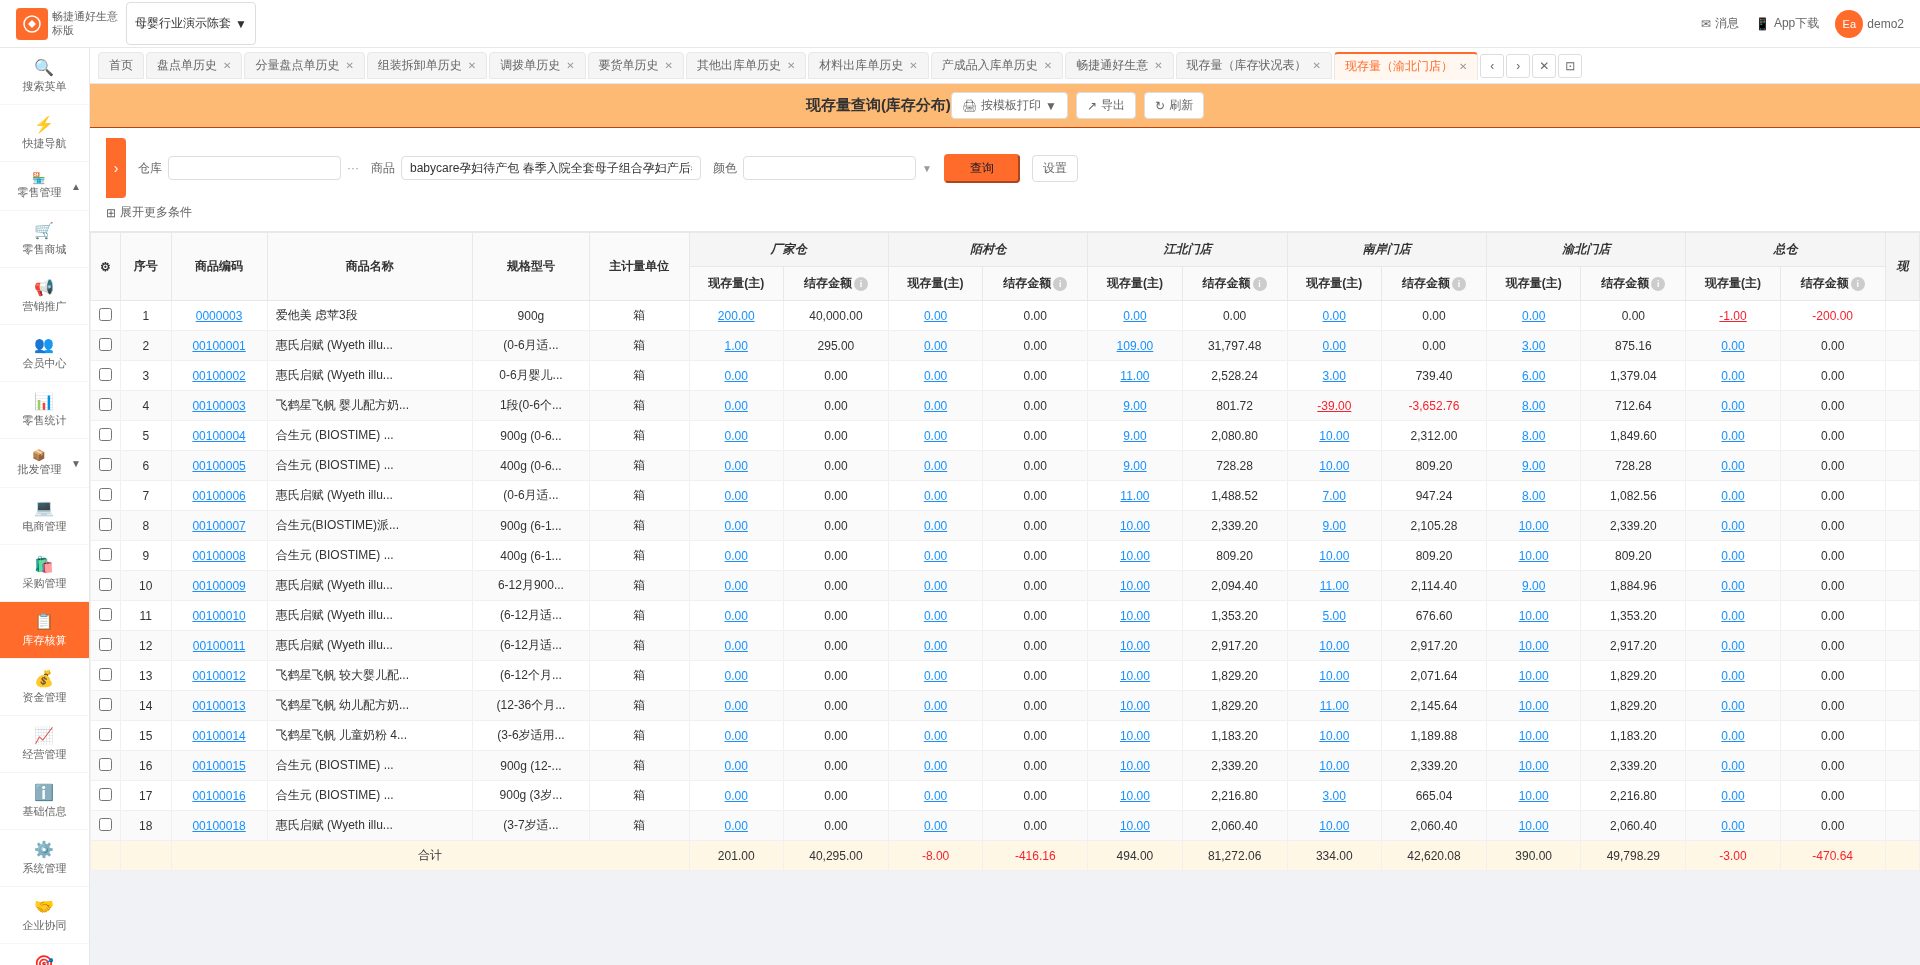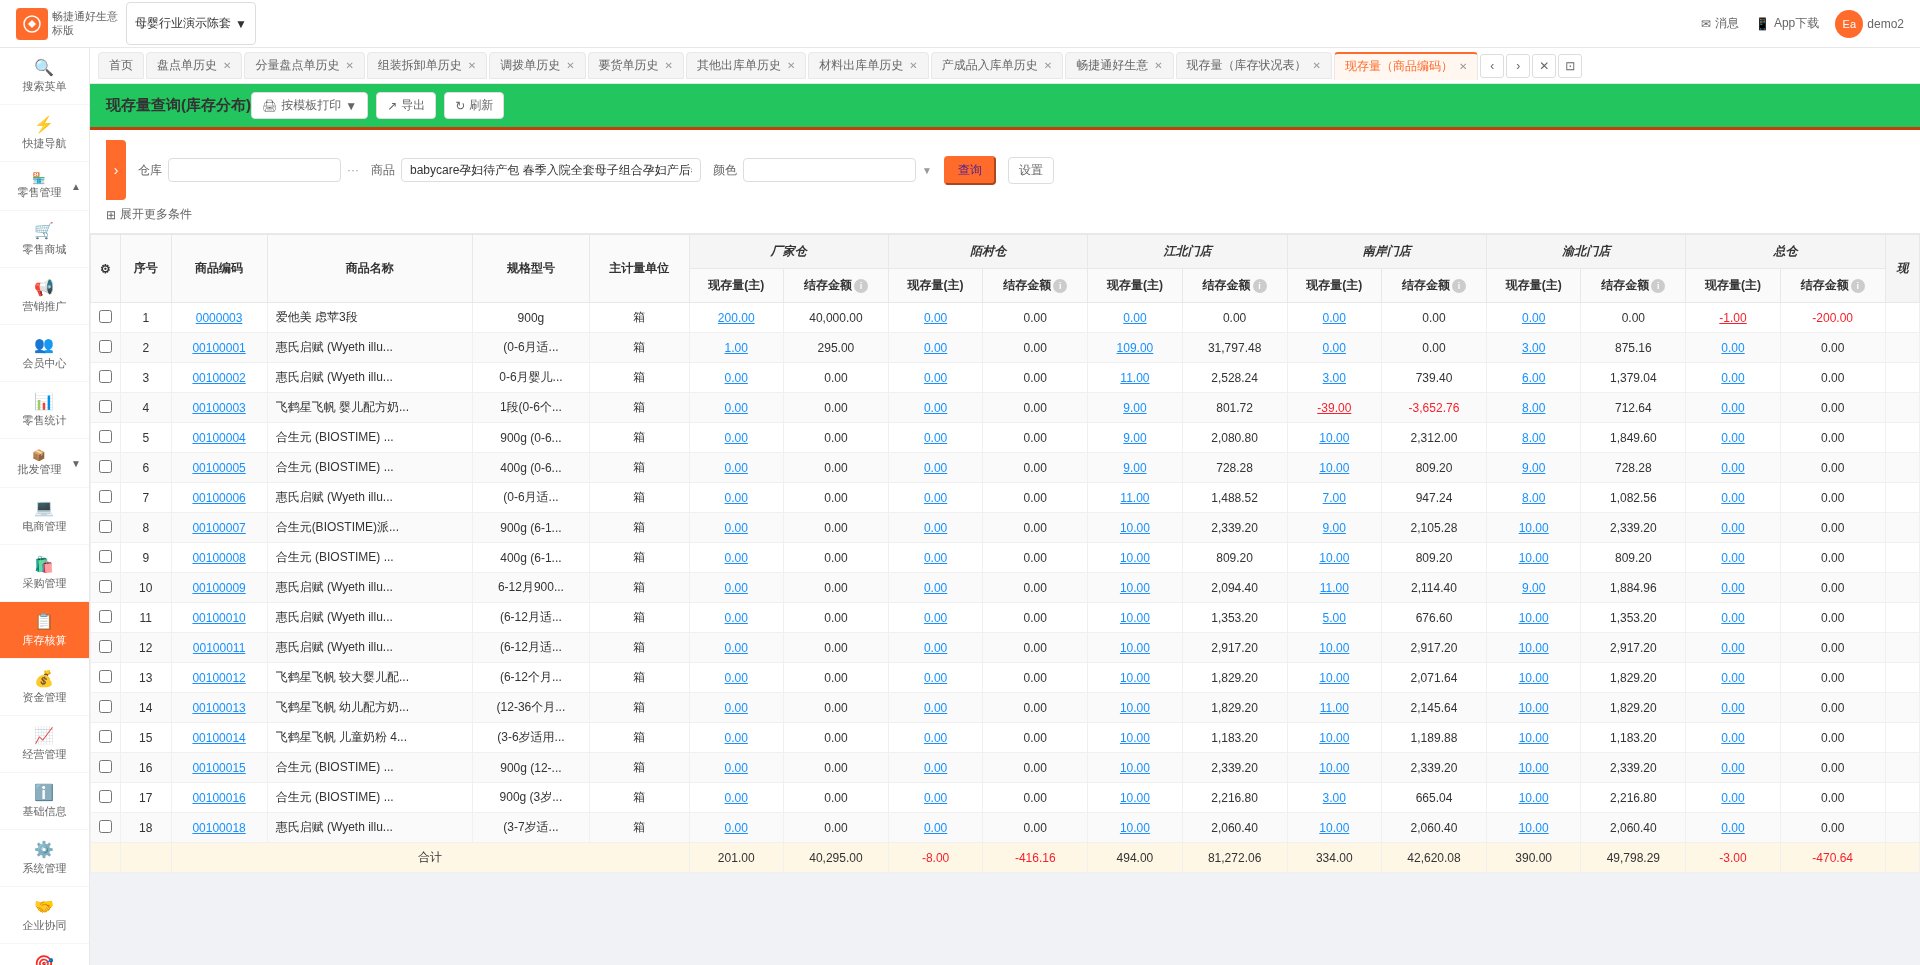--- a/index.html
+++ b/index.html
@@ -29,25 +29,25 @@
     .sidebar::-webkit-scrollbar { width: 3px; }
     .sidebar-item { padding: 10px 6px; text-align: center; cursor: pointer; font-size: 11px; color: #666; border-bottom: 1px solid #f5f5f5; }
     .sidebar-item.active { background: #ff6b2b; color: white; }
     .sidebar-item .sidebar-icon { font-size: 16px; margin-bottom: 2px; }
     .sidebar-item-with-arrow { display: flex; align-items: center; justify-content: space-between; padding: 10px 8px; cursor: pointer; font-size: 11px; color: #666; border-bottom: 1px solid #f5f5f5; }
 
     
     .main { margin-left: 90px; margin-top: 84px; padding: 0; background: #f0f2f5; min-height: calc(965px - 84px); }
     
     
-    .page-header { background: #22c55e; padding: 8px 16px; border-bottom: 3px solid #c2410c; display: flex; align-items: center; justify-content: flex-start; }
+    .page-header { background: #fdba74; padding: 8px 16px; border-bottom: 1px solid #c2410c; display: flex; align-items: center; justify-content: center; }
     .page-title { font-size: 15px; font-weight: bold; color: #333; }
     .page-actions { display: flex; align-items: center; gap: 8px; }
     .btn-action { display: flex; align-items: center; gap: 4px; padding: 4px 10px; border: 1px solid #ddd; border-radius: 4px; cursor: pointer; font-size: 12px; color: #666; background: white; }
-    .btn-orange { background: #ff6b2b; color: #4c1d95; border-color: #ff6b2b; border-radius: 4px; padding: 4px 12px; cursor: pointer; font-size: 12px; }
+    .btn-orange { background: #ff6b2b; color: #0f172a; border-color: #ff6b2b; border-radius: 4px; padding: 4px 24px; cursor: pointer; font-size: 12px; }
 
     
     .filter-area { background: #fff; padding: 10px 16px; border-bottom: 1px solid #e8e8e8; }
     .filter-row { display: flex; align-items: center; gap: 12px; flex-wrap: wrap; }
     .filter-item { display: flex; align-items: center; gap: 6px; }
     .filter-label { color: #666; font-size: 12px; white-space: nowrap; }
     .filter-input { border: 1px solid #ddd; border-radius: 4px; padding: 4px 8px; font-size: 12px; color: #333; min-width: 80px; }
     .filter-input-wide { min-width: 300px; }
     .filter-dots { color: #999; cursor: pointer; }
     .expand-btn { display: flex; align-items: center; gap: 4px; color: #666; font-size: 12px; cursor: pointer; margin: 6px auto 0; }
@@ -234,21 +234,21 @@
   </div>
   <div class="tab-item">
     <span>畅捷通好生意</span>
     <span class="tab-close">✕</span>
   </div>
   <div class="tab-item">
     <span>现存量（库存状况表）</span>
     <span class="tab-close">✕</span>
   </div>
   <div class="tab-item active">
-    <span>现存量（商品编码）</span>
+    <span>现存量（渝北门店）</span>
     <span class="tab-close">✕</span>
   </div>
   <div class="tab-nav-btn">‹</div>
   <div class="tab-nav-btn">›</div>
   <div class="tab-nav-btn">✕</div>
   <div class="tab-nav-btn">⊡</div>
 </div>
 
 <div class="main">
 

